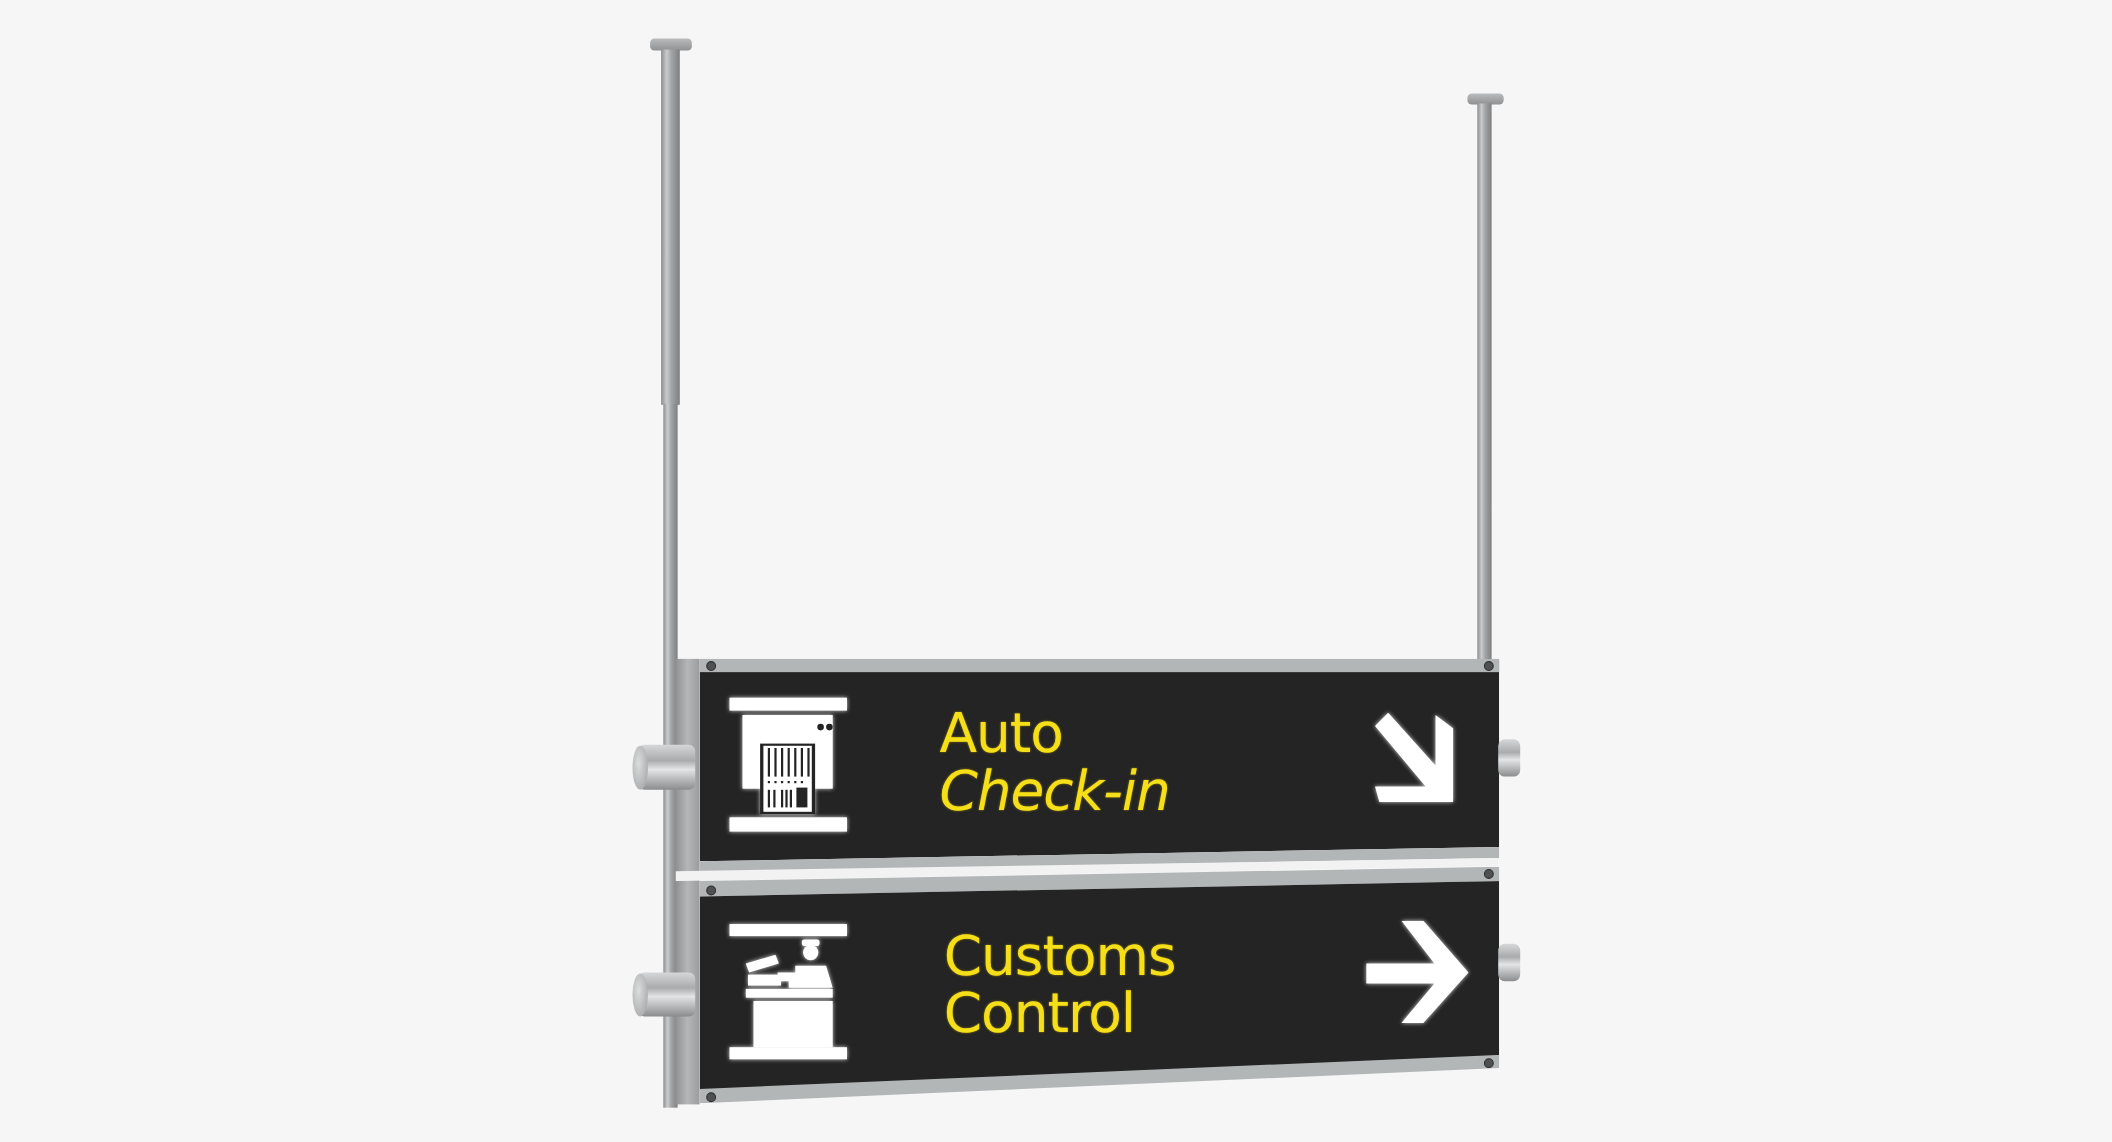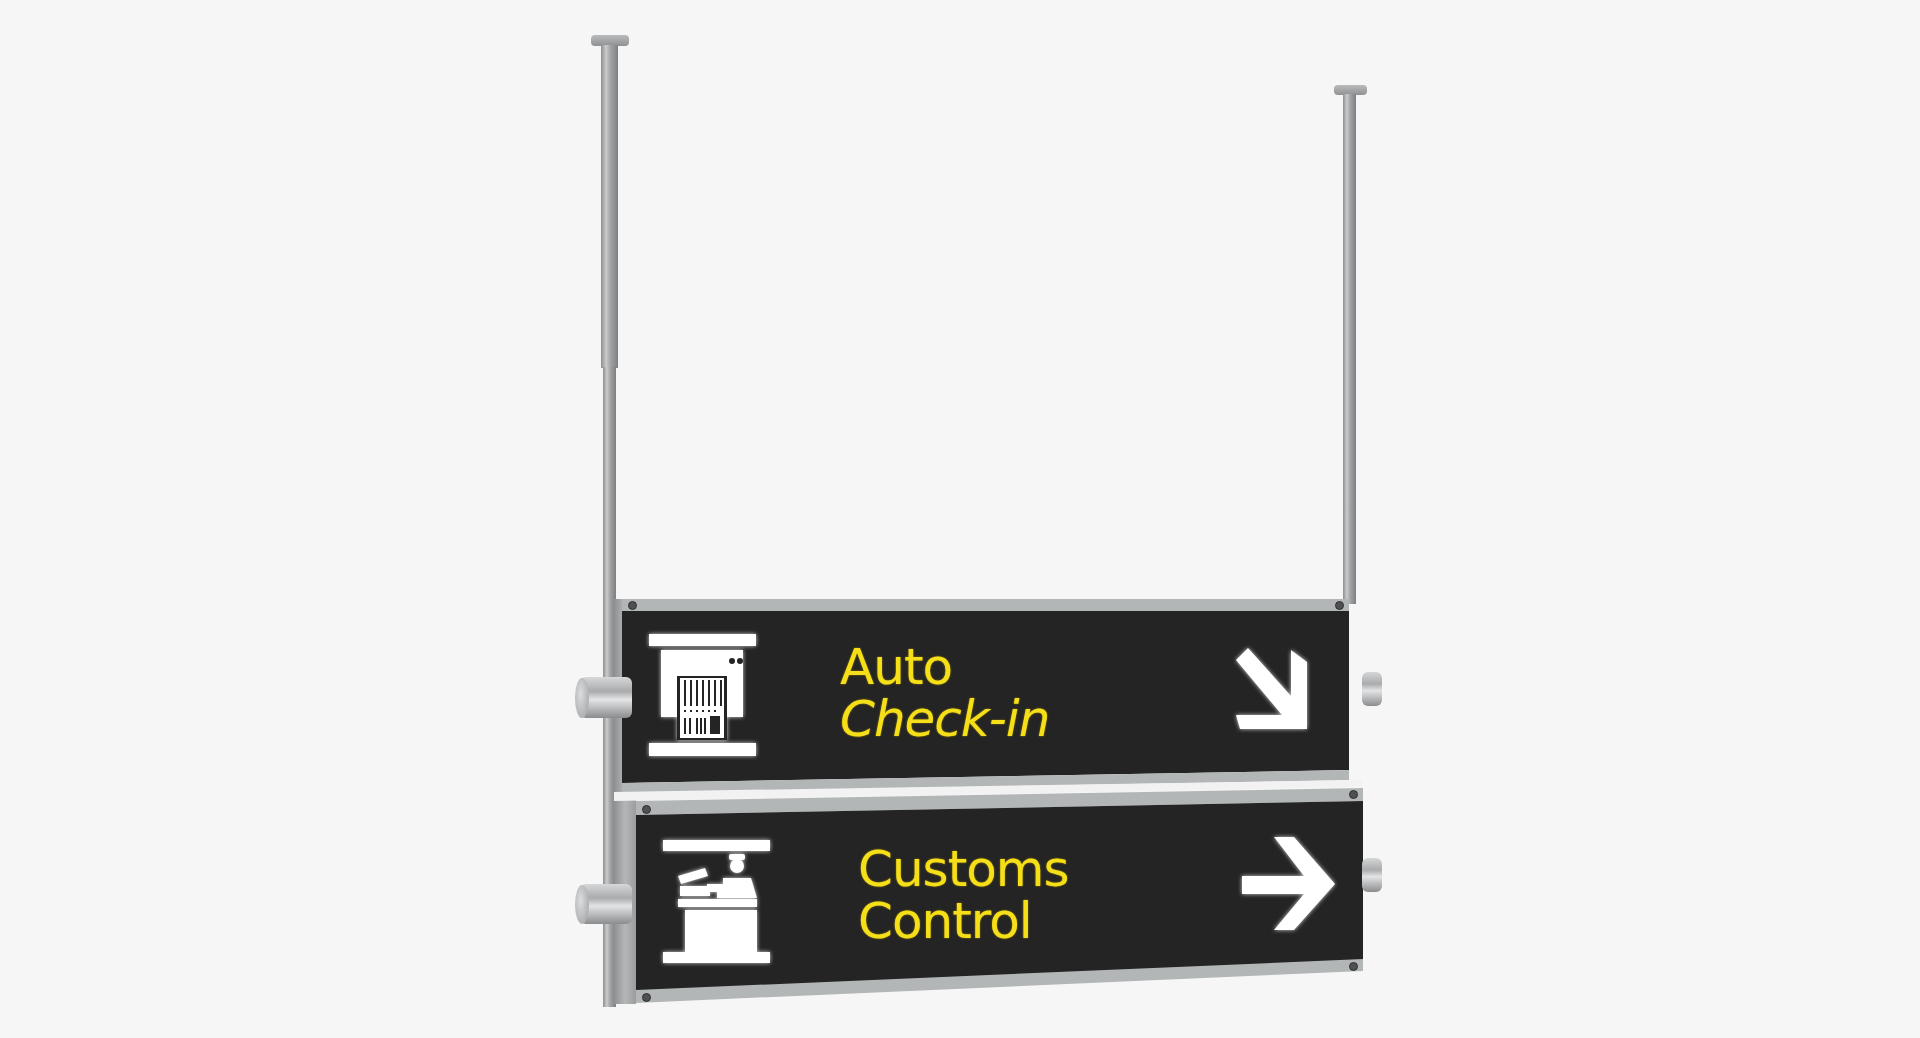--- a/index.html
+++ b/index.html
@@ -52,21 +52,21 @@
 
 <div class="abs pole-cap" style="left:591px;top:35px;width:38px;height:11px;"></div>
 <div class="abs pole" style="left:601px;top:45px;width:17px;height:323px;"></div>
 <div class="abs pole" style="left:603px;top:367px;width:13px;height:640px;"></div>
 
 <div class="abs pole-cap" style="left:1334px;top:85px;width:33px;height:10px;"></div>
 <div class="abs pole" style="left:1343px;top:94px;width:13px;height:510px;"></div>
 
 <div class="abs frame-side" style="left:614px;top:599px;width:22px;height:405px;"></div>
 
-<div class="abs" style="left:622px;top:599px;width:727px;height:195px;">
+<div class="abs" style="left:636px;top:599px;width:727px;height:195px;">
 
   <div class="abs frame-bar" style="left:0;top:0;width:727px;height:12px;"></div>
   <div class="abs screw" style="left:6px;top:2px;"></div>
   <div class="abs screw" style="left:713px;top:2px;"></div>
 
   <div class="abs panel" style="left:0;top:12px;width:727px;height:172px;clip-path:polygon(0 0,100% 0,100% 159px,0 172px);"></div>
 
   <div class="abs frame-bar" style="left:0;top:171px;width:727px;height:24px;clip-path:polygon(0 13px,100% 0,100% 10px,0 23px);"></div>
 
   <div class="abs glow" style="left:27px;top:35px;width:108px;height:123px;">

